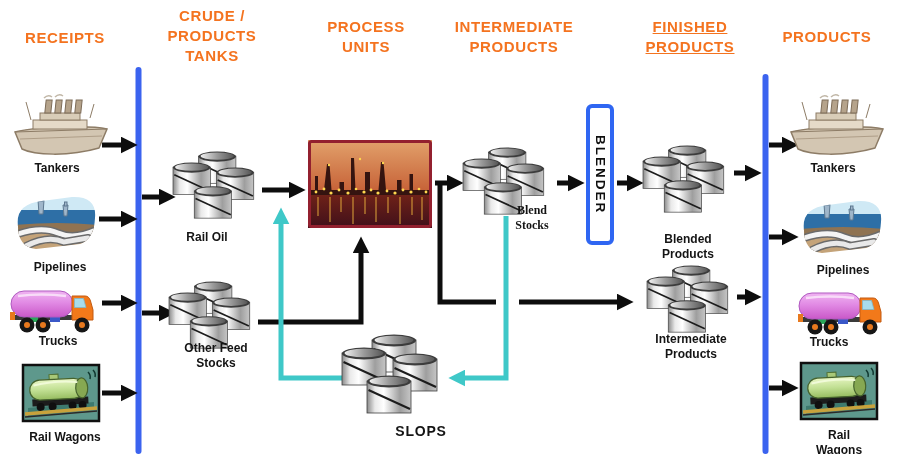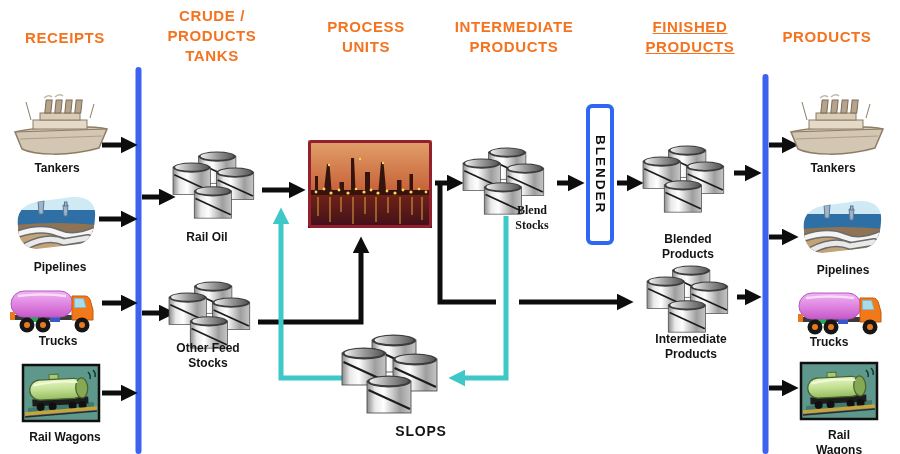--- a/index.html
+++ b/index.html
@@ -262,21 +262,21 @@
   <div class="hdr" style="left:690px; top:17px;text-decoration:underline;">FINISHED
 PRODUCTS</div>
   <div class="hdr" style="left:827px; top:27px;">PRODUCTS</div>
 
   <div class="cap" style="left:57px; top:161px;">Tankers</div>
   <div class="cap" style="left:60px; top:260px;">Pipelines</div>
   <div class="cap" style="left:58px; top:334px;">Trucks</div>
   <div class="cap" style="left:65px; top:430px;">Rail Wagons</div>
 
   <div class="cap" style="left:207px; top:230px;">Rail Oil</div>
-  <div class="cap" style="left:208px; top:341px;">Other Feed
+  <div class="cap" style="left:216px; top:341px;">Other Feed
 Stocks</div>
   <div class="cap" style="left:532px; top:203px;font-family:Liberation Serif, serif;">Blend
 Stocks</div>
   <div class="cap" style="left:688px; top:232px;">Blended
 Products</div>
   <div class="cap" style="left:691px; top:332px;">Intermediate
 Products</div>
   <div class="cap big" style="left:389px; top:424px;">SLOPS</div>
 
   <div class="blender">BLENDER</div>

